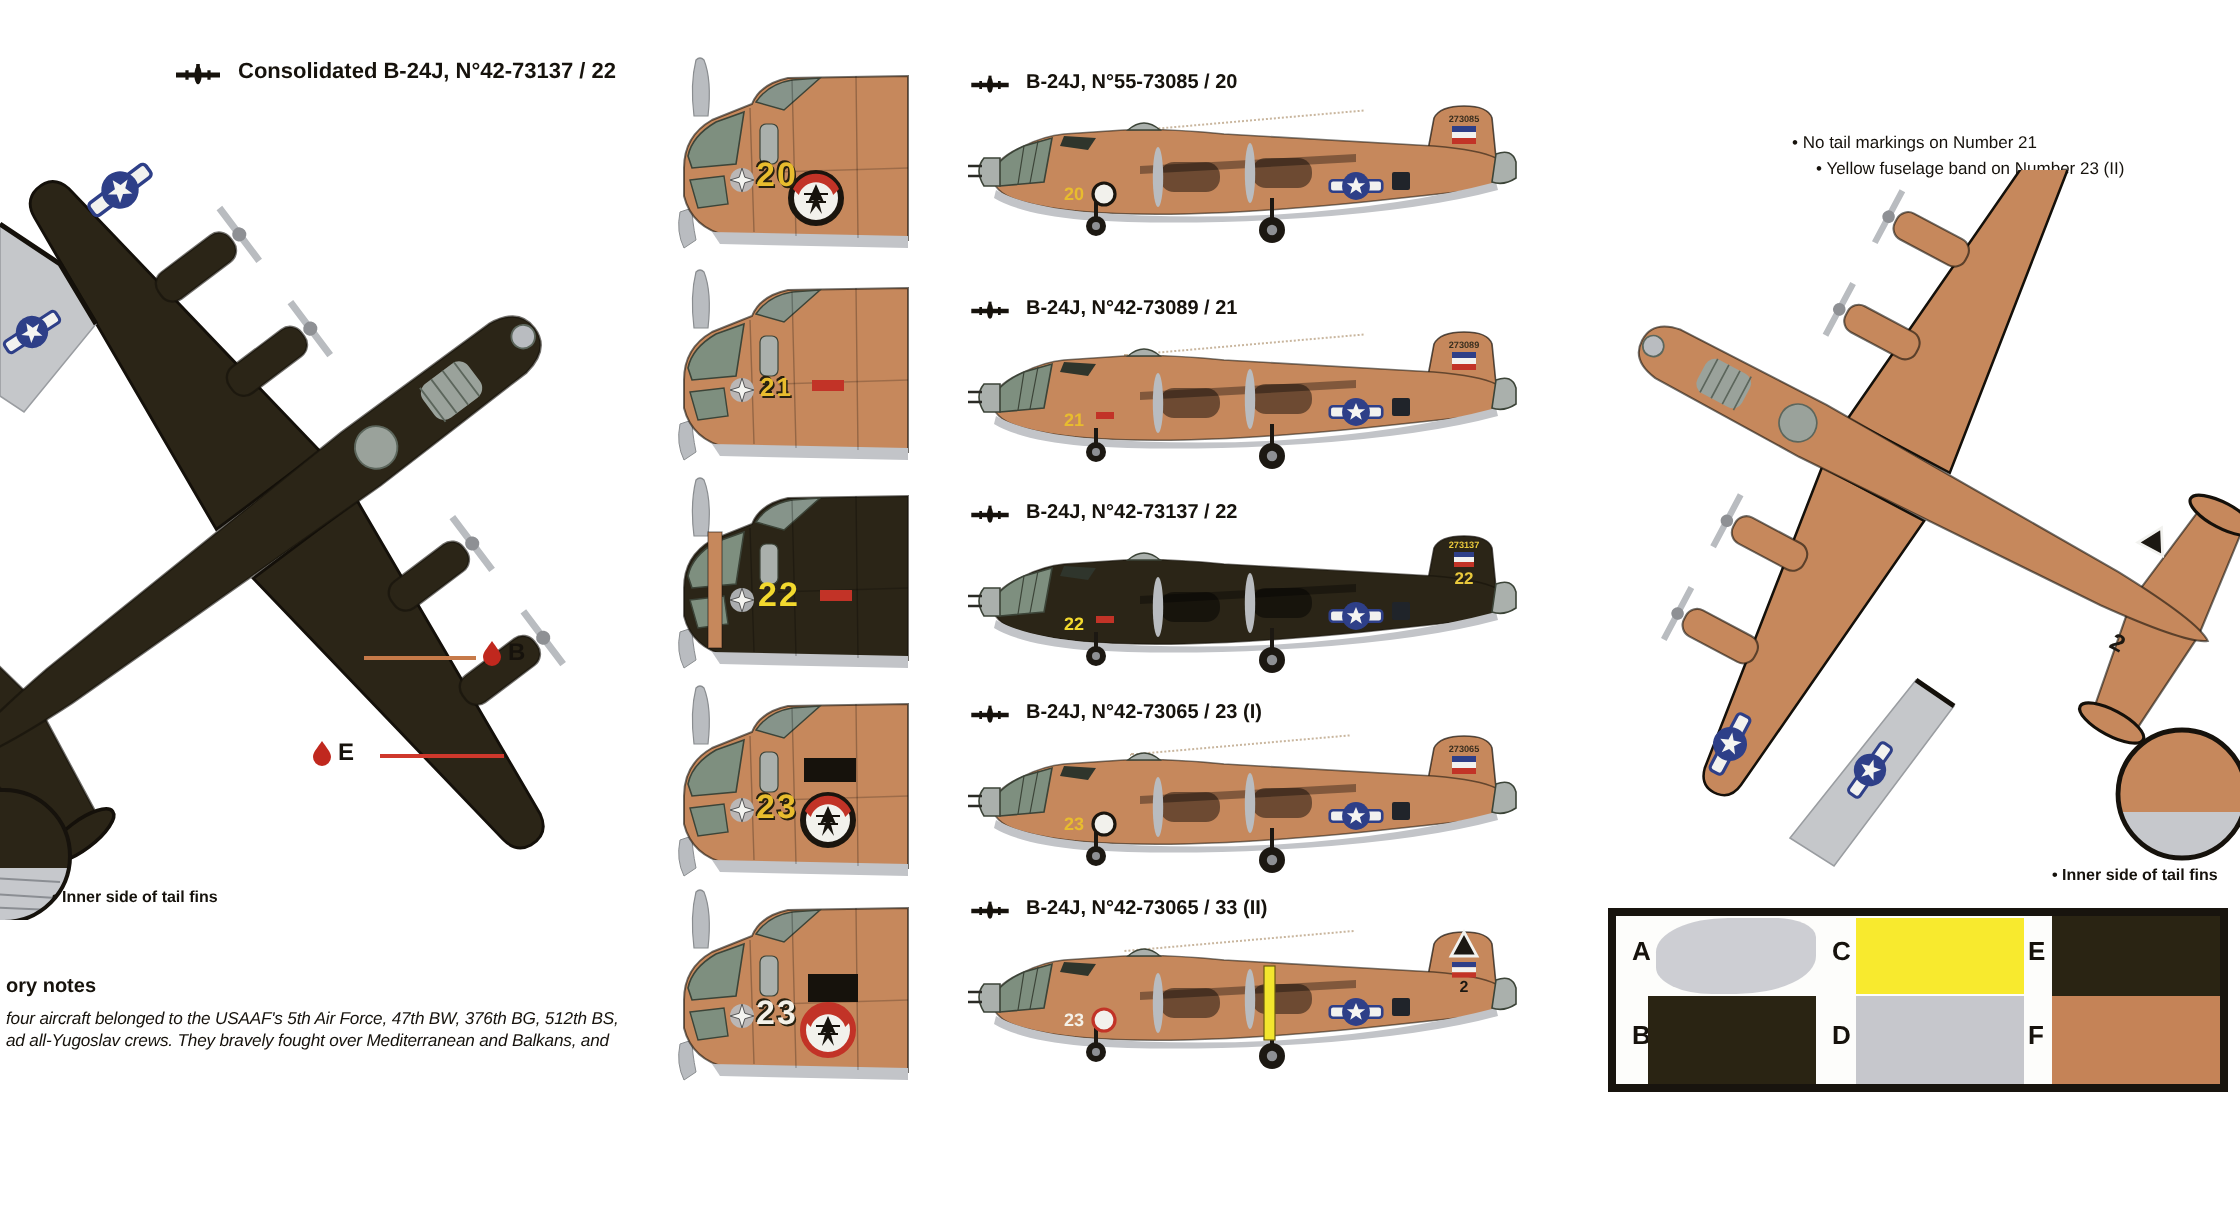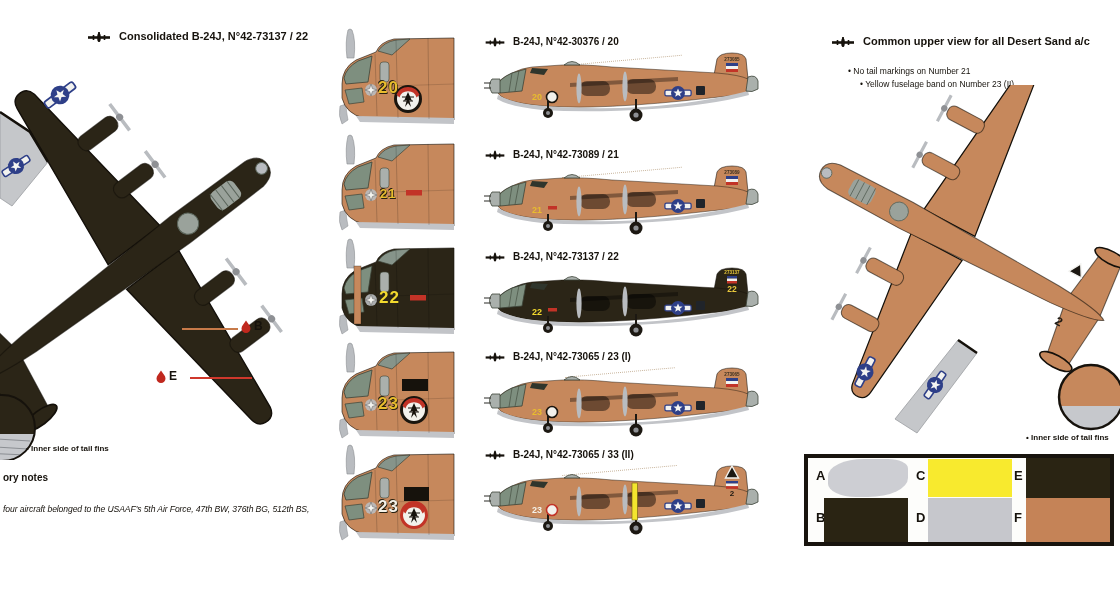--- a/index.html
+++ b/index.html
@@ -2,21 +2,21 @@
 <html><head>
 <meta charset="utf-8">
 <style>
   html,body{margin:0;padding:0;background:#888;}
   .page{position:relative;width:1120px;height:611px;background:#ffffff;overflow:hidden;
         font-family:"Liberation Sans",sans-serif;color:#16120c;}
   .abs{position:absolute;}
   .hdr{position:absolute;display:flex;align-items:flex-start;gap:7px;
        font-weight:bold;font-size:11px;white-space:nowrap;}
   .hdr svg{flex:0 0 auto;}
-  .bullet{position:absolute;font-size:8.5px;white-space:nowrap;}
+  .bullet{position:absolute;font-size:8.5px;white-space:nowrap;margin-left:48px;}
   .bullet::before{content:"• ";}
   .smallnote{position:absolute;font-size:8px;white-space:nowrap;font-weight:bold;}
   .smallnote::before{content:"• ";}
   .notes-head{position:absolute;font-size:10px;font-weight:bold;}
   .notes-line{font-size:8.6px;line-height:10.5px;white-space:nowrap;letter-spacing:-0.1px;font-style:italic;}
   .sand{color:#c6885c;}
   .olive{color:#2b2517;}
   .callout{position:absolute;display:flex;align-items:center;gap:3px;
            font-weight:bold;font-size:12px;}
   .cline{position:absolute;height:2px;}
@@ -168,23 +168,24 @@
   <div class="callout" style="left:156px;top:369px">
     <svg width="10" height="13" viewBox="-5 -6.5 10 13">
         <use href="#droplet"></use>
       </svg>
     <span>E</span>
   </div>
   <div class="cline" style="left:190px;top:377px;width:62px;background:#cf382c"></div>
 
   <span class="smallnote" style="left:26px;top:444px">Inner side of tail fins</span>
 
-  <div class="notes-head" style="left:3px;top:472px">ory notes</div>
+  <div class="notes-head" style="left:3px;top:488px">ory notes</div>
   <div class="abs" style="left:3px;top:504px">
     <div class="notes-line">four aircraft belonged to the USAAF's 5th Air Force, 47th BW, 376th BG, 512th BS,</div>
+    <div class="notes-line">ad all-Yugoslav crews. They bravely fought over Mediterranean and Balkans, and</div>
   </div>
 
   <div class="nose" style="left:318px;top:26px">
     <svg width="142" height="104" viewBox="0 0 142 104" class="sand">
       <use href="#b24nose"></use>
       <use href="#crossem" transform="translate(53,64)"></use>
       <use href="#roundem" transform="translate(90,73)"></use>
     </svg>
     <span class="nnum n-lg n-shadow" style="left: 60px; top: 53px; color: rgb(232, 188, 46);">20</span>
   </div>
@@ -230,21 +231,21 @@
 
   <div class="leader" style="left:562px;top:60px;width:120px;transform:rotate(-5deg)"></div>
   <div class="leader" style="left:562px;top:172px;width:120px;transform:rotate(-5deg)"></div>
   <div class="leader" style="left:565px;top:372px;width:110px;transform:rotate(-5deg)"></div>
   <div class="leader" style="left:562px;top:470px;width:115px;transform:rotate(-5deg)"></div>
 
   <div class="hdr" style="left:484px;top:36px">
     <svg width="22" height="13" viewBox="-11 -6.5 22 13">
         <use href="#planeicon" transform="scale(0.85)"></use>
       </svg>
-    <span style="font-size:10px">B-24J, N°42-30376 / 20</span>
+    <span style="font-size:10px">B-24J, N°55-73085 / 20</span>
   </div>
   <svg class="abs psvg sand" style="left:482px;top:50px" width="318" height="88" viewBox="0 0 318 88">
     <use href="#b24side" y="3"></use>
     <text class="serial" x="250" y="11" text-anchor="middle">273085</text>
     <g>
       <rect x="244" y="13" width="12" height="3" fill="#2e3f88"></rect>
       <rect x="244" y="16" width="12" height="3" fill="#f2f2ef"></rect>
       <rect x="244" y="19" width="12" height="3" fill="#c23327"></rect>
     </g>
     <text class="pnum" x="50" y="50" style="fill: rgb(232, 188, 46);">20</text>
@@ -321,26 +322,20 @@
     <g>
       <rect x="244" y="18" width="12" height="2.6" fill="#2e3f88"></rect>
       <rect x="244" y="20.6" width="12" height="2.6" fill="#f2f2ef"></rect>
       <rect x="244" y="23.2" width="12" height="2.6" fill="#c23327"></rect>
     </g>
     <text class="tailnum2" style="font-size:8px" x="250" y="33">2</text>
     <text class="pnum" x="50" y="50" style="fill: rgb(244, 241, 232);">23</text>
     <circle cx="70" cy="47" r="5.5" fill="#f2f1ec" stroke="#c23327" stroke-width="1.6"></circle>
   </svg>
 
-  <div class="hdr" style="left:830px;top:35px">
-    <svg width="26" height="15" viewBox="-13 -7.5 26 15">
-        <use href="#planeicon"></use>
-      </svg>
-    <span>Common upper view for all Desert Sand a/c</span>
-  </div>
   <span class="bullet" style="left:848px;top:66px">No tail markings on Number 21</span>
   <span class="bullet" style="left:860px;top:79px">Yellow fuselage band on Number 23 (II)</span>
 
   <svg class="abs" style="left:815px;top:85px" width="305" height="365" viewBox="0 0 305 365">
     <g class="sand" transform="translate(147,160) rotate(-152) scale(1.05)">
       <use href="#b24top"></use>
     </g>
     <use href="#usstar" transform="translate(50,287) rotate(-62)"></use>
     <g transform="translate(262,186) rotate(28)">
       <path d="M0,-8 L7,4 L-7,4 Z" fill="#1c1812" stroke="#f2f2ef" stroke-width="1.4"></path>

